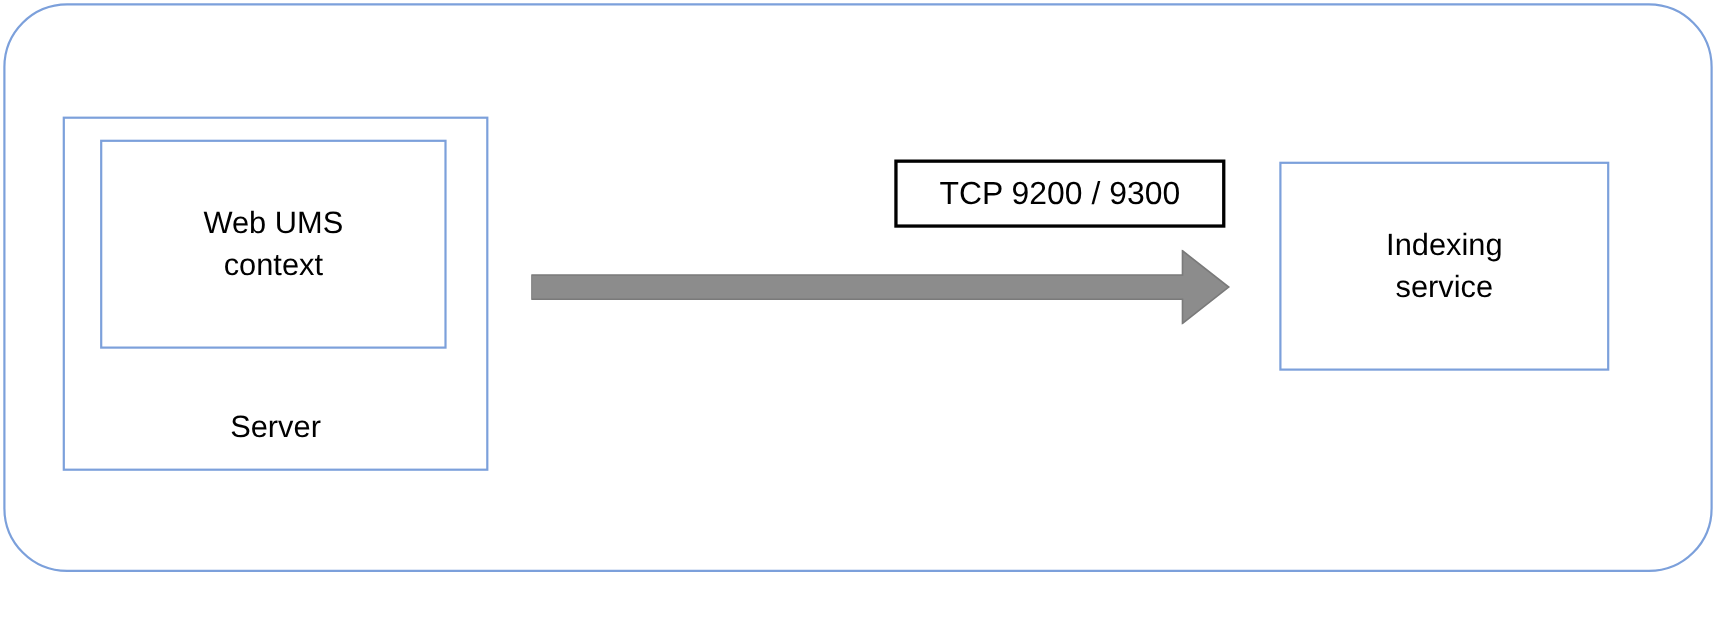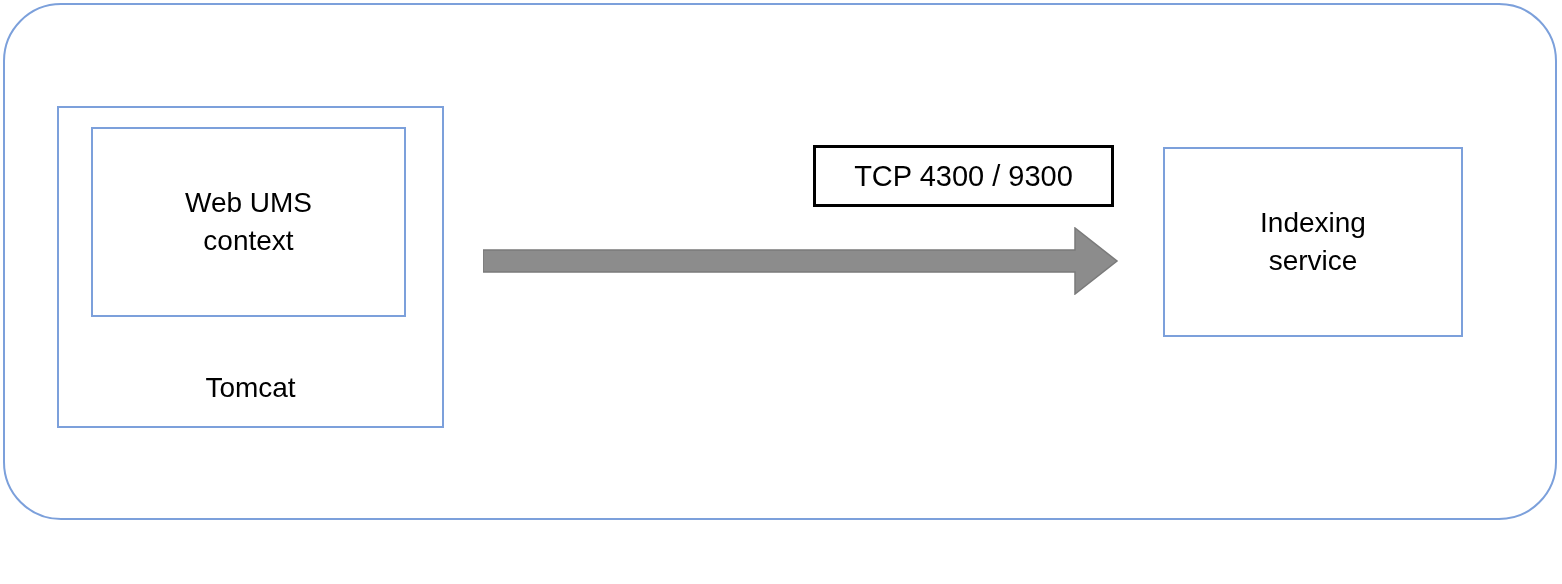--- a/index.html
+++ b/index.html
@@ -79,28 +79,28 @@
 
   <div class="abs outer-boundary"></div>
 
   <div class="abs node tomcat-box"></div>
 
   <div class="abs node webums-box">
     <span>Web UMS
 context</span>
   </div>
 
-  <div class="abs tomcat-label">Tomcat</div>
+  <div class="abs tomcat-label">Server</div>
 
   <svg class="abs arrow-svg" viewBox="0 0 636 68" xmlns="http://www.w3.org/2000/svg">
     <polygon points="0,23 592,23 592,1 634,34 592,67 592,45 0,45" fill="#8c8c8c" stroke="#7a7a7a" stroke-width="1.5"></polygon>
   </svg>
 
   <div class="abs tcp-box">
-    <span>TCP 4300 / 9300</span>
+    <span>TCP 9200 / 9300</span>
   </div>
 
   <div class="abs node indexing-box">
     <span>Indexing
 service</span>
   </div>
 
 
 </div>
 

